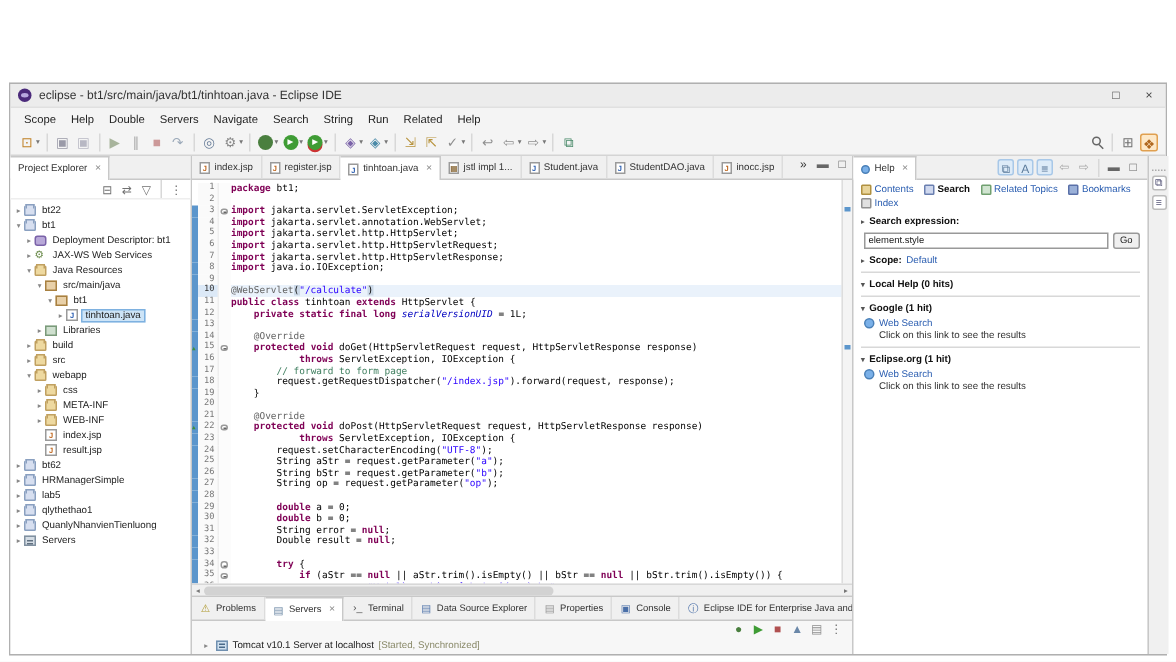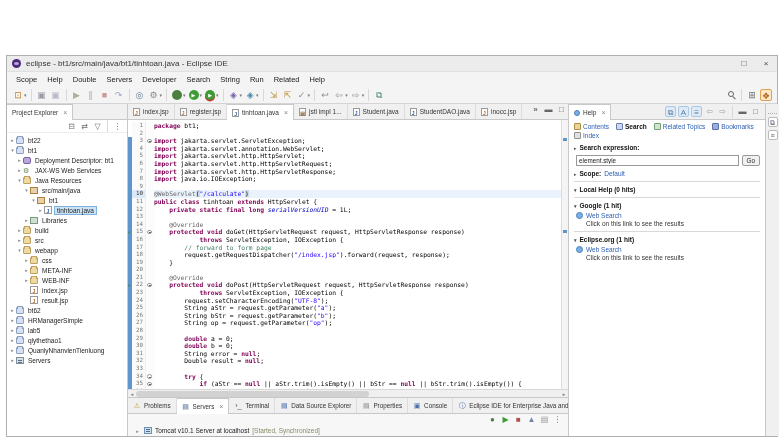--- a/index.html
+++ b/index.html
@@ -145,21 +145,21 @@
       <span class="title-text">eclipse - bt1/src/main/java/bt1/tinhtoan.java - Eclipse IDE</span>
       <span class="win-ctl">□</span>
       <span class="win-ctl">×</span>
     </div>
 
     <div class="menubar" id="menubar">
         <span class="menu-item">Scope</span>
         <span class="menu-item">Help</span>
         <span class="menu-item">Double</span>
         <span class="menu-item">Servers</span>
-        <span class="menu-item">Developer</span>
+        <span class="menu-item">Navigate</span>
         <span class="menu-item">Search</span>
         <span class="menu-item">String</span>
         <span class="menu-item">Run</span>
         <span class="menu-item">Related</span>
         <span class="menu-item">Help</span>
       </div>
 
     <div class="toolbar">
       <span class="tb-left" id="tb-left">
           <span class="tbi" style="color: rgb(192, 130, 40);">⊡</span>

